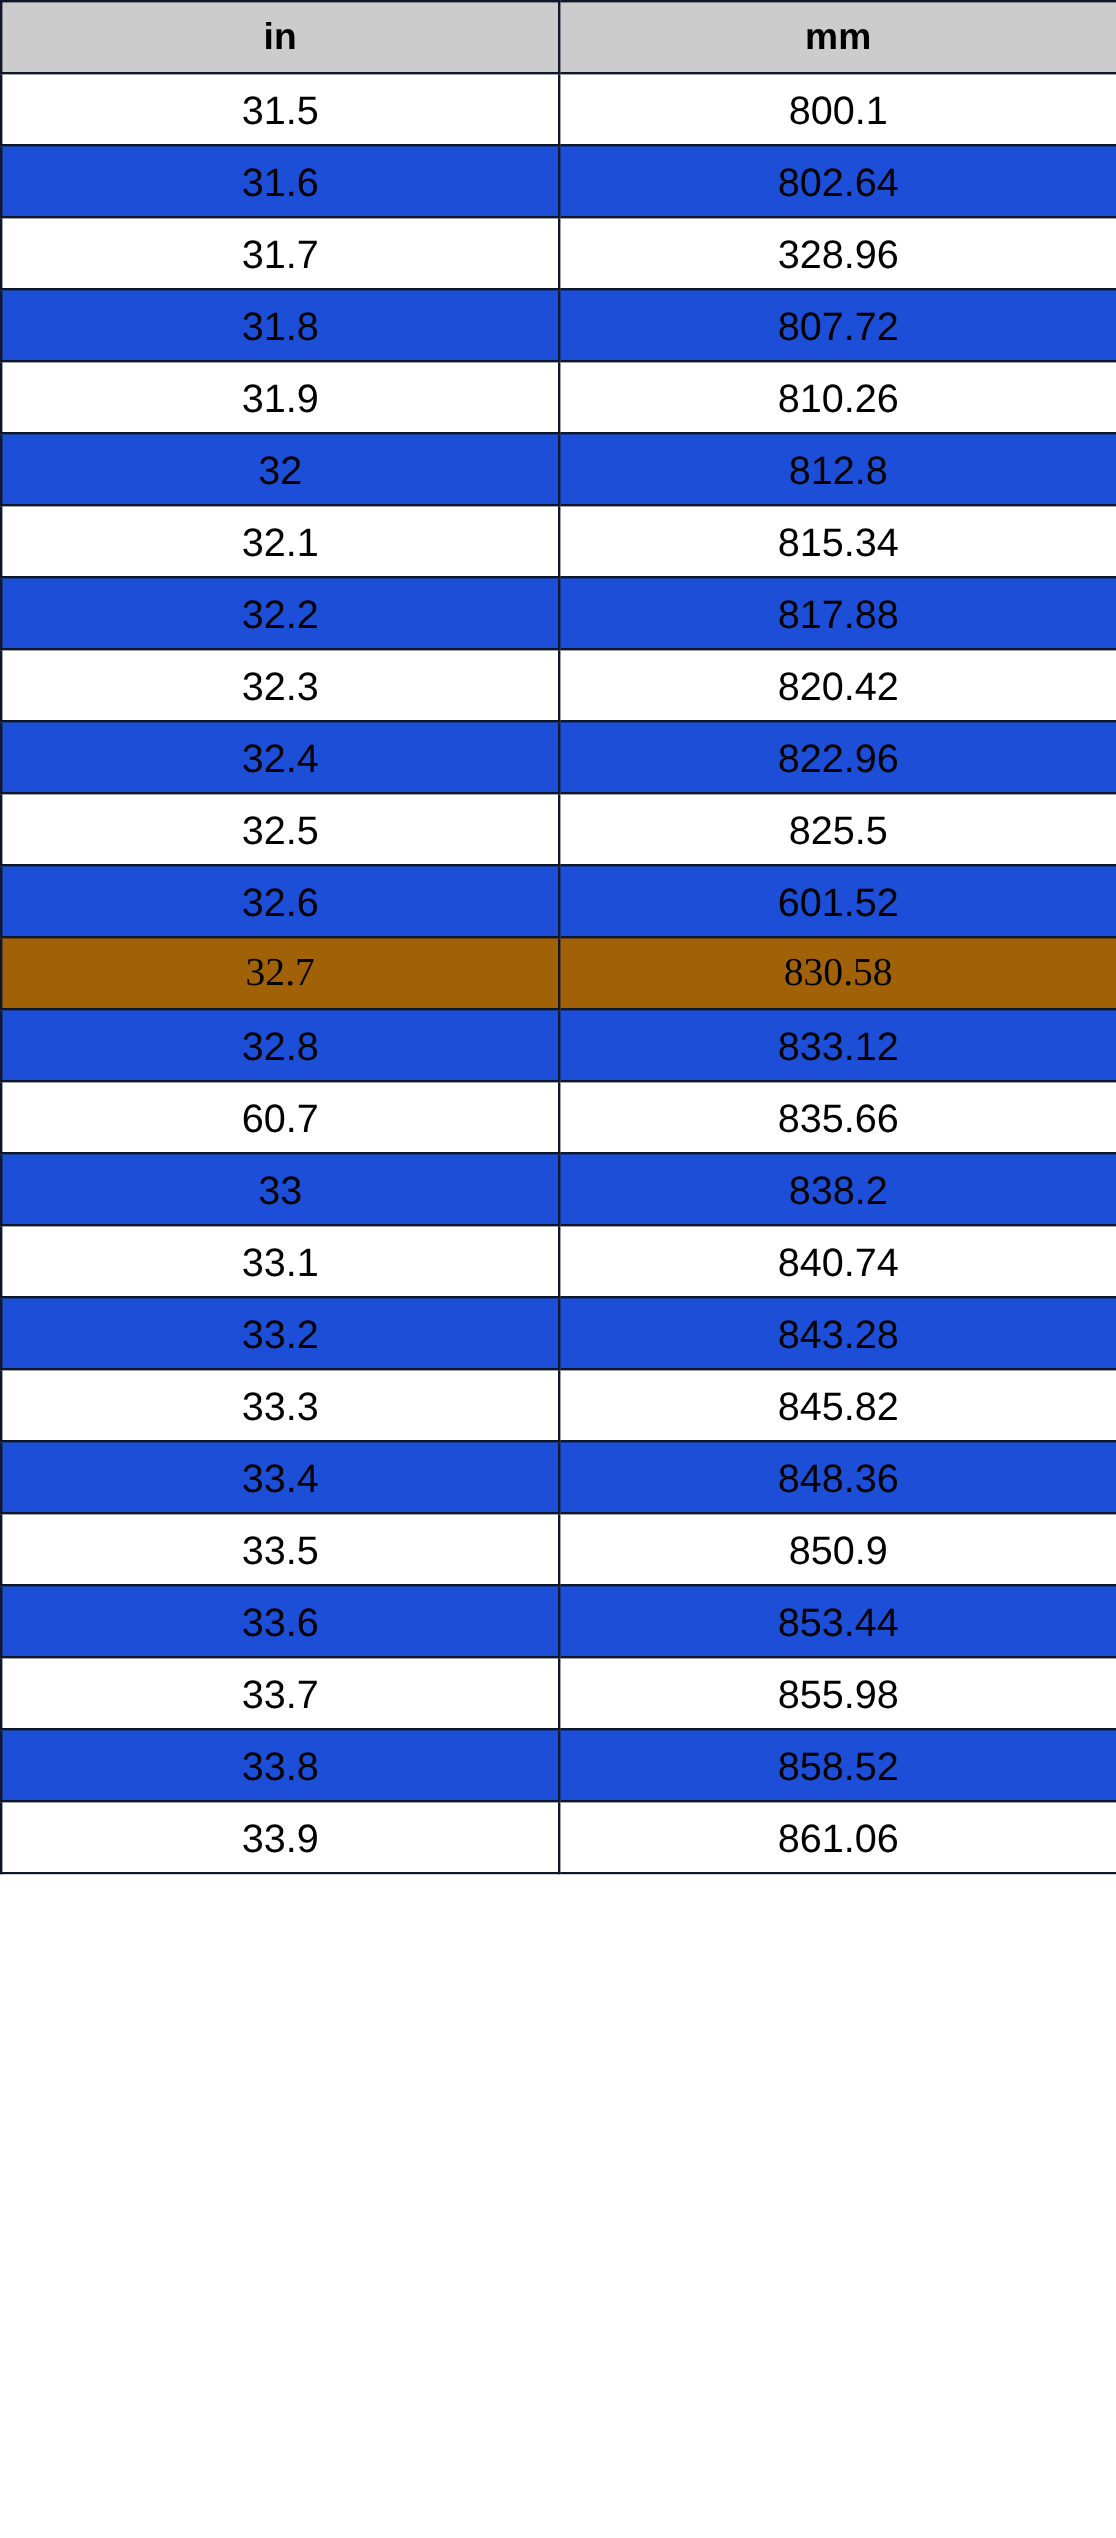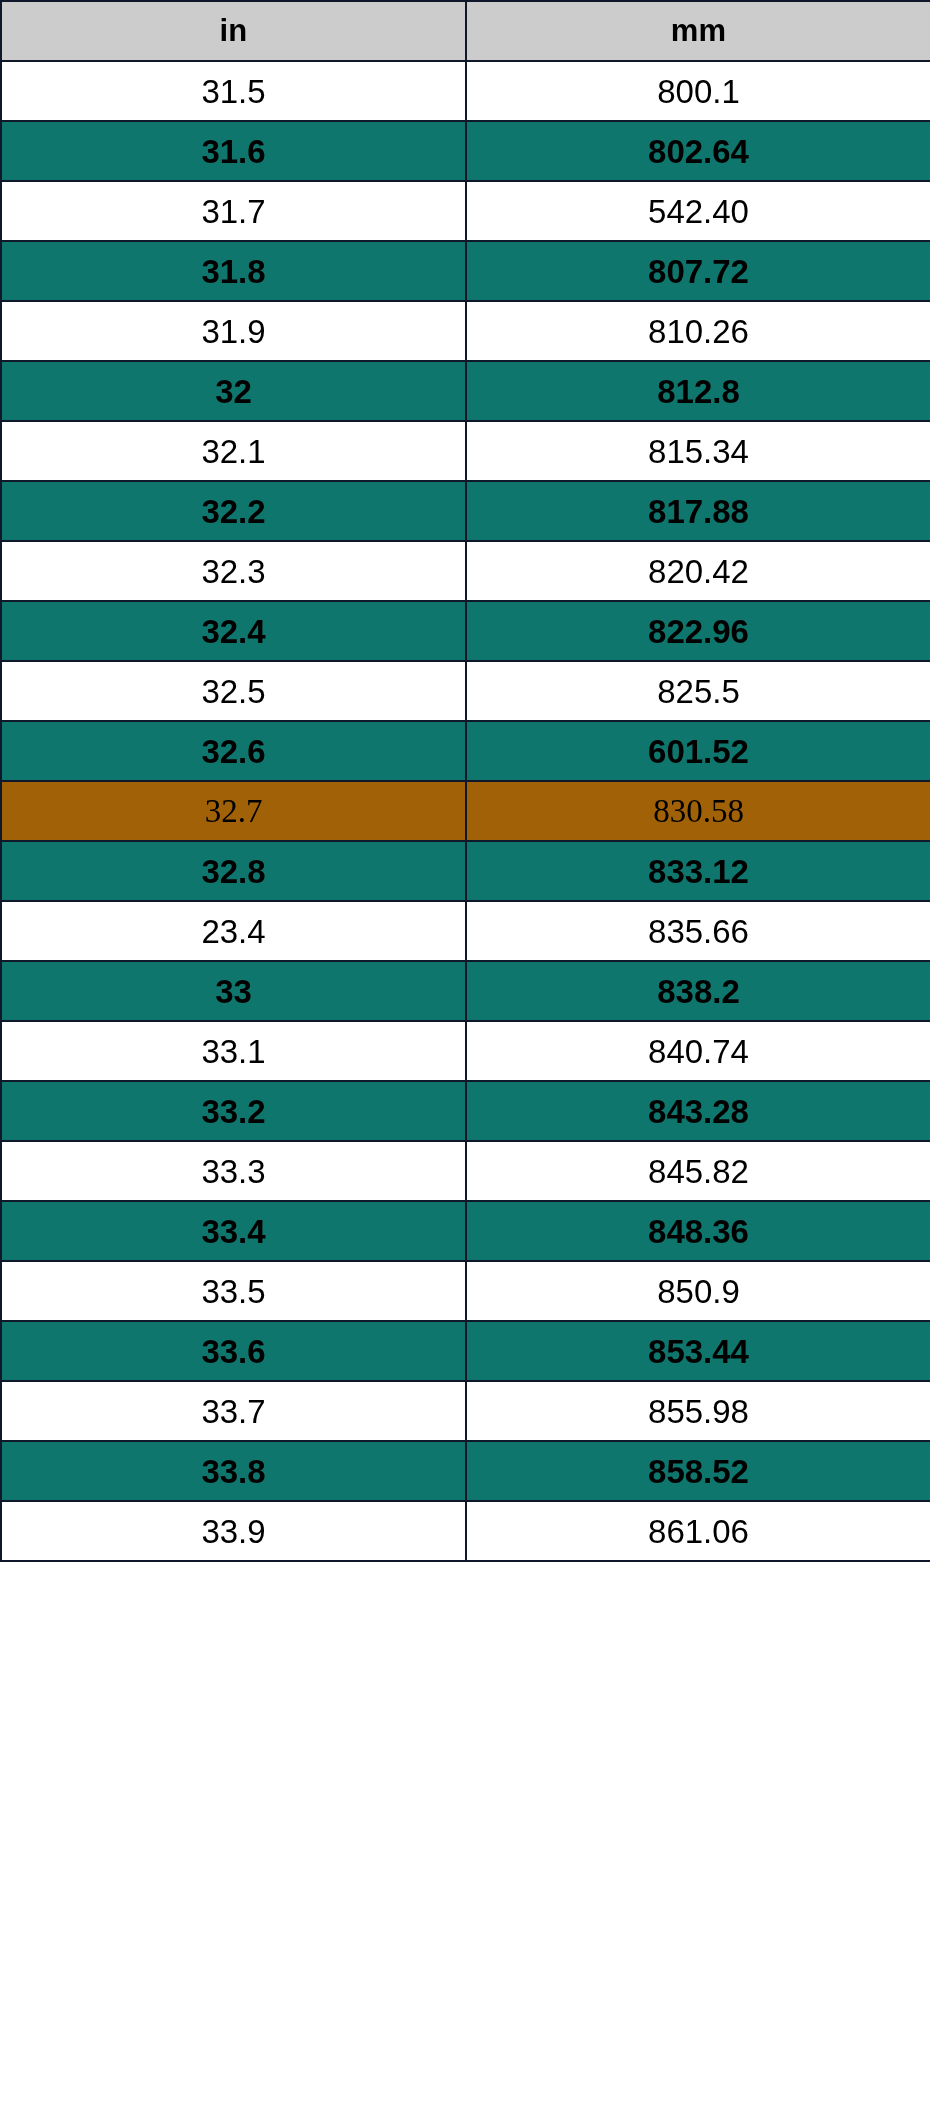--- a/index.html
+++ b/index.html
@@ -40,21 +40,21 @@
   }
 
   .conversion-table tbody td {
     height: 58px;
     font-size: 33px;
     font-weight: normal;
     line-height: 1;
   }
 
   tr.row-odd  td { background: #ffffff; margin-top: 16px; }
-  tr.row-even td { background: #0f766e; font-weight: bold; }
+  tr.row-even td { background: #1d4ed8; }
   tr.row-highlight td { background: #a16207; font-family: Liberation Serif, serif; }
 </style>
 </head>
 <body>
 
 <table class="conversion-table">
   <colgroup>
     <col class="col-in">
     <col class="col-mm">
   </colgroup>
@@ -68,21 +68,21 @@
       <tr class="row-odd">
         <td>31.5</td>
         <td>800.1</td>
       </tr>
       <tr class="row-even">
         <td>31.6</td>
         <td>802.64</td>
       </tr>
       <tr class="row-odd">
         <td>31.7</td>
-        <td>542.40</td>
+        <td>328.96</td>
       </tr>
       <tr class="row-even">
         <td>31.8</td>
         <td>807.72</td>
       </tr>
       <tr class="row-odd">
         <td>31.9</td>
         <td>810.26</td>
       </tr>
       <tr class="row-even">
@@ -115,21 +115,21 @@
       </tr>
       <tr class="row-highlight">
         <td>32.7</td>
         <td>830.58</td>
       </tr>
       <tr class="row-even">
         <td>32.8</td>
         <td>833.12</td>
       </tr>
       <tr class="row-odd">
-        <td>23.4</td>
+        <td>60.7</td>
         <td>835.66</td>
       </tr>
       <tr class="row-even">
         <td>33</td>
         <td>838.2</td>
       </tr>
       <tr class="row-odd">
         <td>33.1</td>
         <td>840.74</td>
       </tr>

